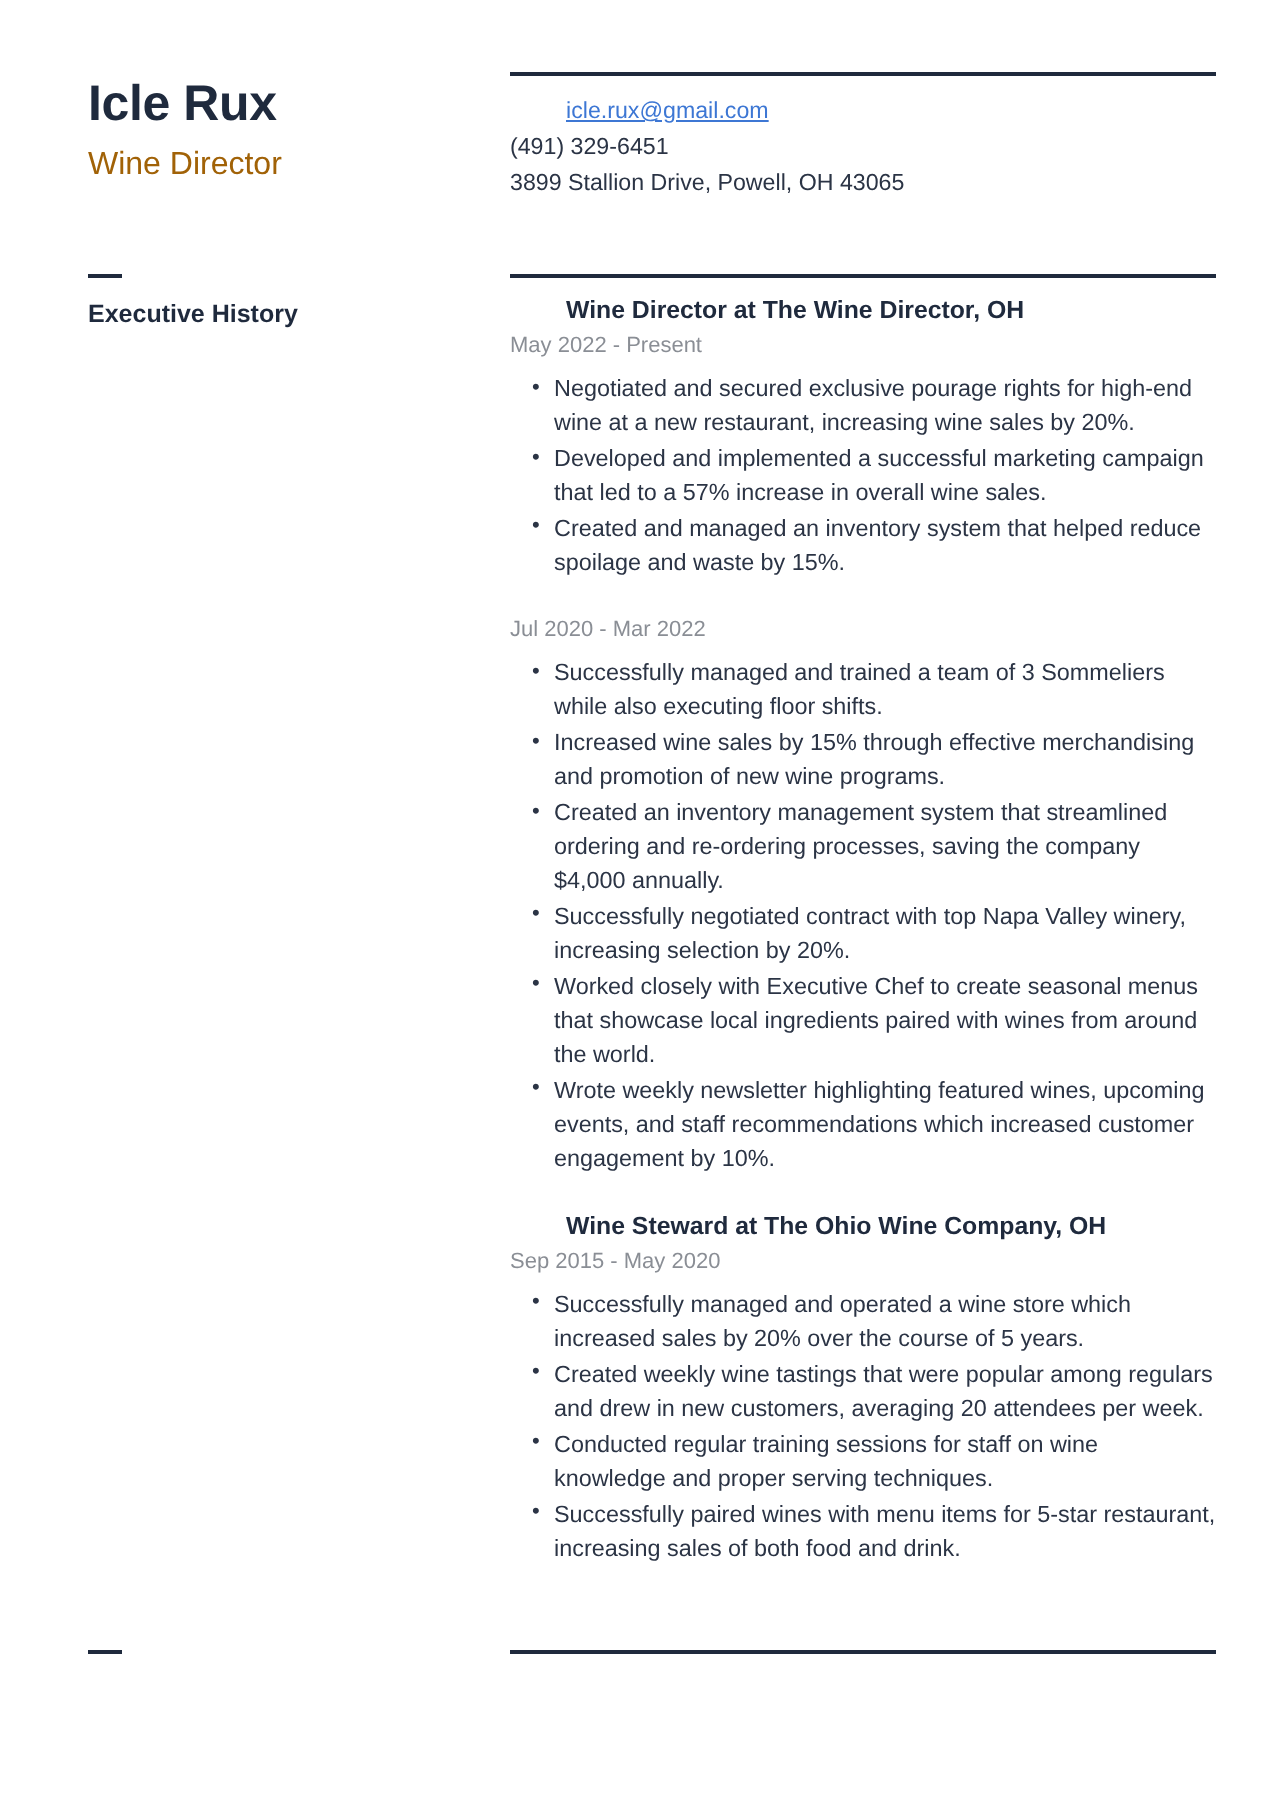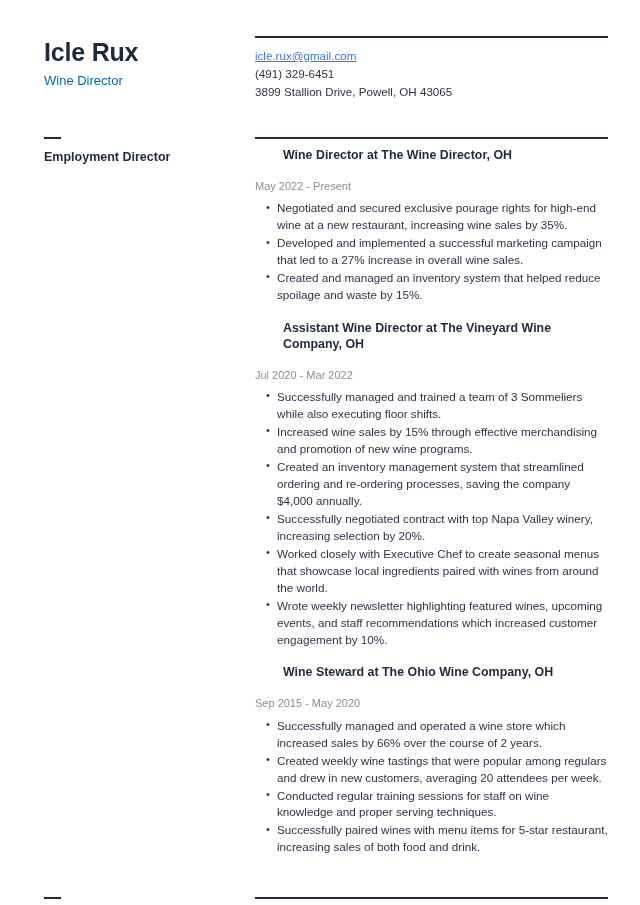--- a/index.html
+++ b/index.html
@@ -35,22 +35,22 @@
   }
   .name {
     font-size: 25px;
     font-weight: bold;
     color: #1f2a3d;
     letter-spacing: -0.2px;
     line-height: 1.15;
     margin: 0;
   }
   .job-title {
-    font-size: 13px;
-    color: #0369a1;
+    font-size: 16px;
+    color: #a16207;
     margin-top: 6px;
     line-height: 1.2;
   }
   .header-right {
     flex: 1 1 auto;
     padding-left: 4px;
   }
 
   
   .rule {
@@ -80,20 +80,21 @@
   }
   .detail-line {
     font-size: 11.6px;
     color: #2b3445;
     line-height: 1.55;
   }
   a.link {
     color: #3d77d4;
     text-decoration: underline;
     font-size: 11.6px;
+    margin-left: 28px;
   }
 
   
   .row {
     display: flex;
     padding: 0 36px 0 44px;
     box-sizing: border-box;
   }
   .col-left {
     width: 207px;
@@ -109,21 +110,21 @@
   .entry-title {
     font-size: 12.4px;
     font-weight: bold;
     color: #1f2a3d;
     line-height: 1.28;
     margin-left: 28px;
   }
   .entry-date {
     font-size: 11px;
     color: #8a8e95;
-    margin-top: 15px;
+    margin-top: 2px;
     line-height: 1.3;
   }
   ul.bullets {
     margin: 7px 0 0 0;
     padding-left: 22px;
     list-style: none;
   }
   ul.bullets li {
     position: relative;
     font-size: 11.7px;
@@ -160,53 +161,52 @@
       <div class="detail-line">(491) 329-6451</div>
       <div class="detail-line">3899 Stallion Drive, Powell, OH 43065</div>
     </div>
   </div>
 
   <div class="header-gap"></div>
 
   <div class="row">
     <div class="col-left">
       <div class="dash"></div>
-      <div class="section-label">Employment Director</div>
+      <div class="section-label">Executive History</div>
     </div>
     <div class="col-right">
       <hr class="rule">
 
       <div class="entry">
         <div class="entry-title">Wine Director at The Wine Director, OH</div>
         <div class="entry-date">May 2022 - Present</div>
         <ul class="bullets">
-          <li>Negotiated and secured exclusive pourage rights for high-end wine at a new restaurant, increasing wine sales by 35%.</li>
-          <li>Developed and implemented a successful marketing campaign that led to a 27% increase in overall wine sales.</li>
+          <li>Negotiated and secured exclusive pourage rights for high-end wine at a new restaurant, increasing wine sales by 20%.</li>
+          <li>Developed and implemented a successful marketing campaign that led to a 57% increase in overall wine sales.</li>
           <li>Created and managed an inventory system that helped reduce spoilage and waste by 15%.</li>
         </ul>
       </div>
 
       <div class="entry">
-        <div class="entry-title">Assistant Wine Director at The Vineyard Wine Company, OH</div>
         <div class="entry-date">Jul 2020 - Mar 2022</div>
         <ul class="bullets">
           <li>Successfully managed and trained a team of 3 Sommeliers while also executing floor shifts.</li>
           <li>Increased wine sales by 15% through effective merchandising and promotion of new wine programs.</li>
           <li>Created an inventory management system that streamlined ordering and re-ordering processes, saving the company $4,000 annually.</li>
           <li>Successfully negotiated contract with top Napa Valley winery, increasing selection by 20%.</li>
           <li>Worked closely with Executive Chef to create seasonal menus that showcase local ingredients paired with wines from around the world.</li>
           <li>Wrote weekly newsletter highlighting featured wines, upcoming events, and staff recommendations which increased customer engagement by 10%.</li>
         </ul>
       </div>
 
       <div class="entry">
         <div class="entry-title">Wine Steward at The Ohio Wine Company, OH</div>
         <div class="entry-date">Sep 2015 - May 2020</div>
         <ul class="bullets">
-          <li>Successfully managed and operated a wine store which increased sales by 66% over the course of 2 years.</li>
+          <li>Successfully managed and operated a wine store which increased sales by 20% over the course of 5 years.</li>
           <li>Created weekly wine tastings that were popular among regulars and drew in new customers, averaging 20 attendees per week.</li>
           <li>Conducted regular training sessions for staff on wine knowledge and proper serving techniques.</li>
           <li>Successfully paired wines with menu items for 5-star restaurant, increasing sales of both food and drink.</li>
         </ul>
       </div>
     </div>
   </div>
 
   <div class="spacer-edu"></div>
 

